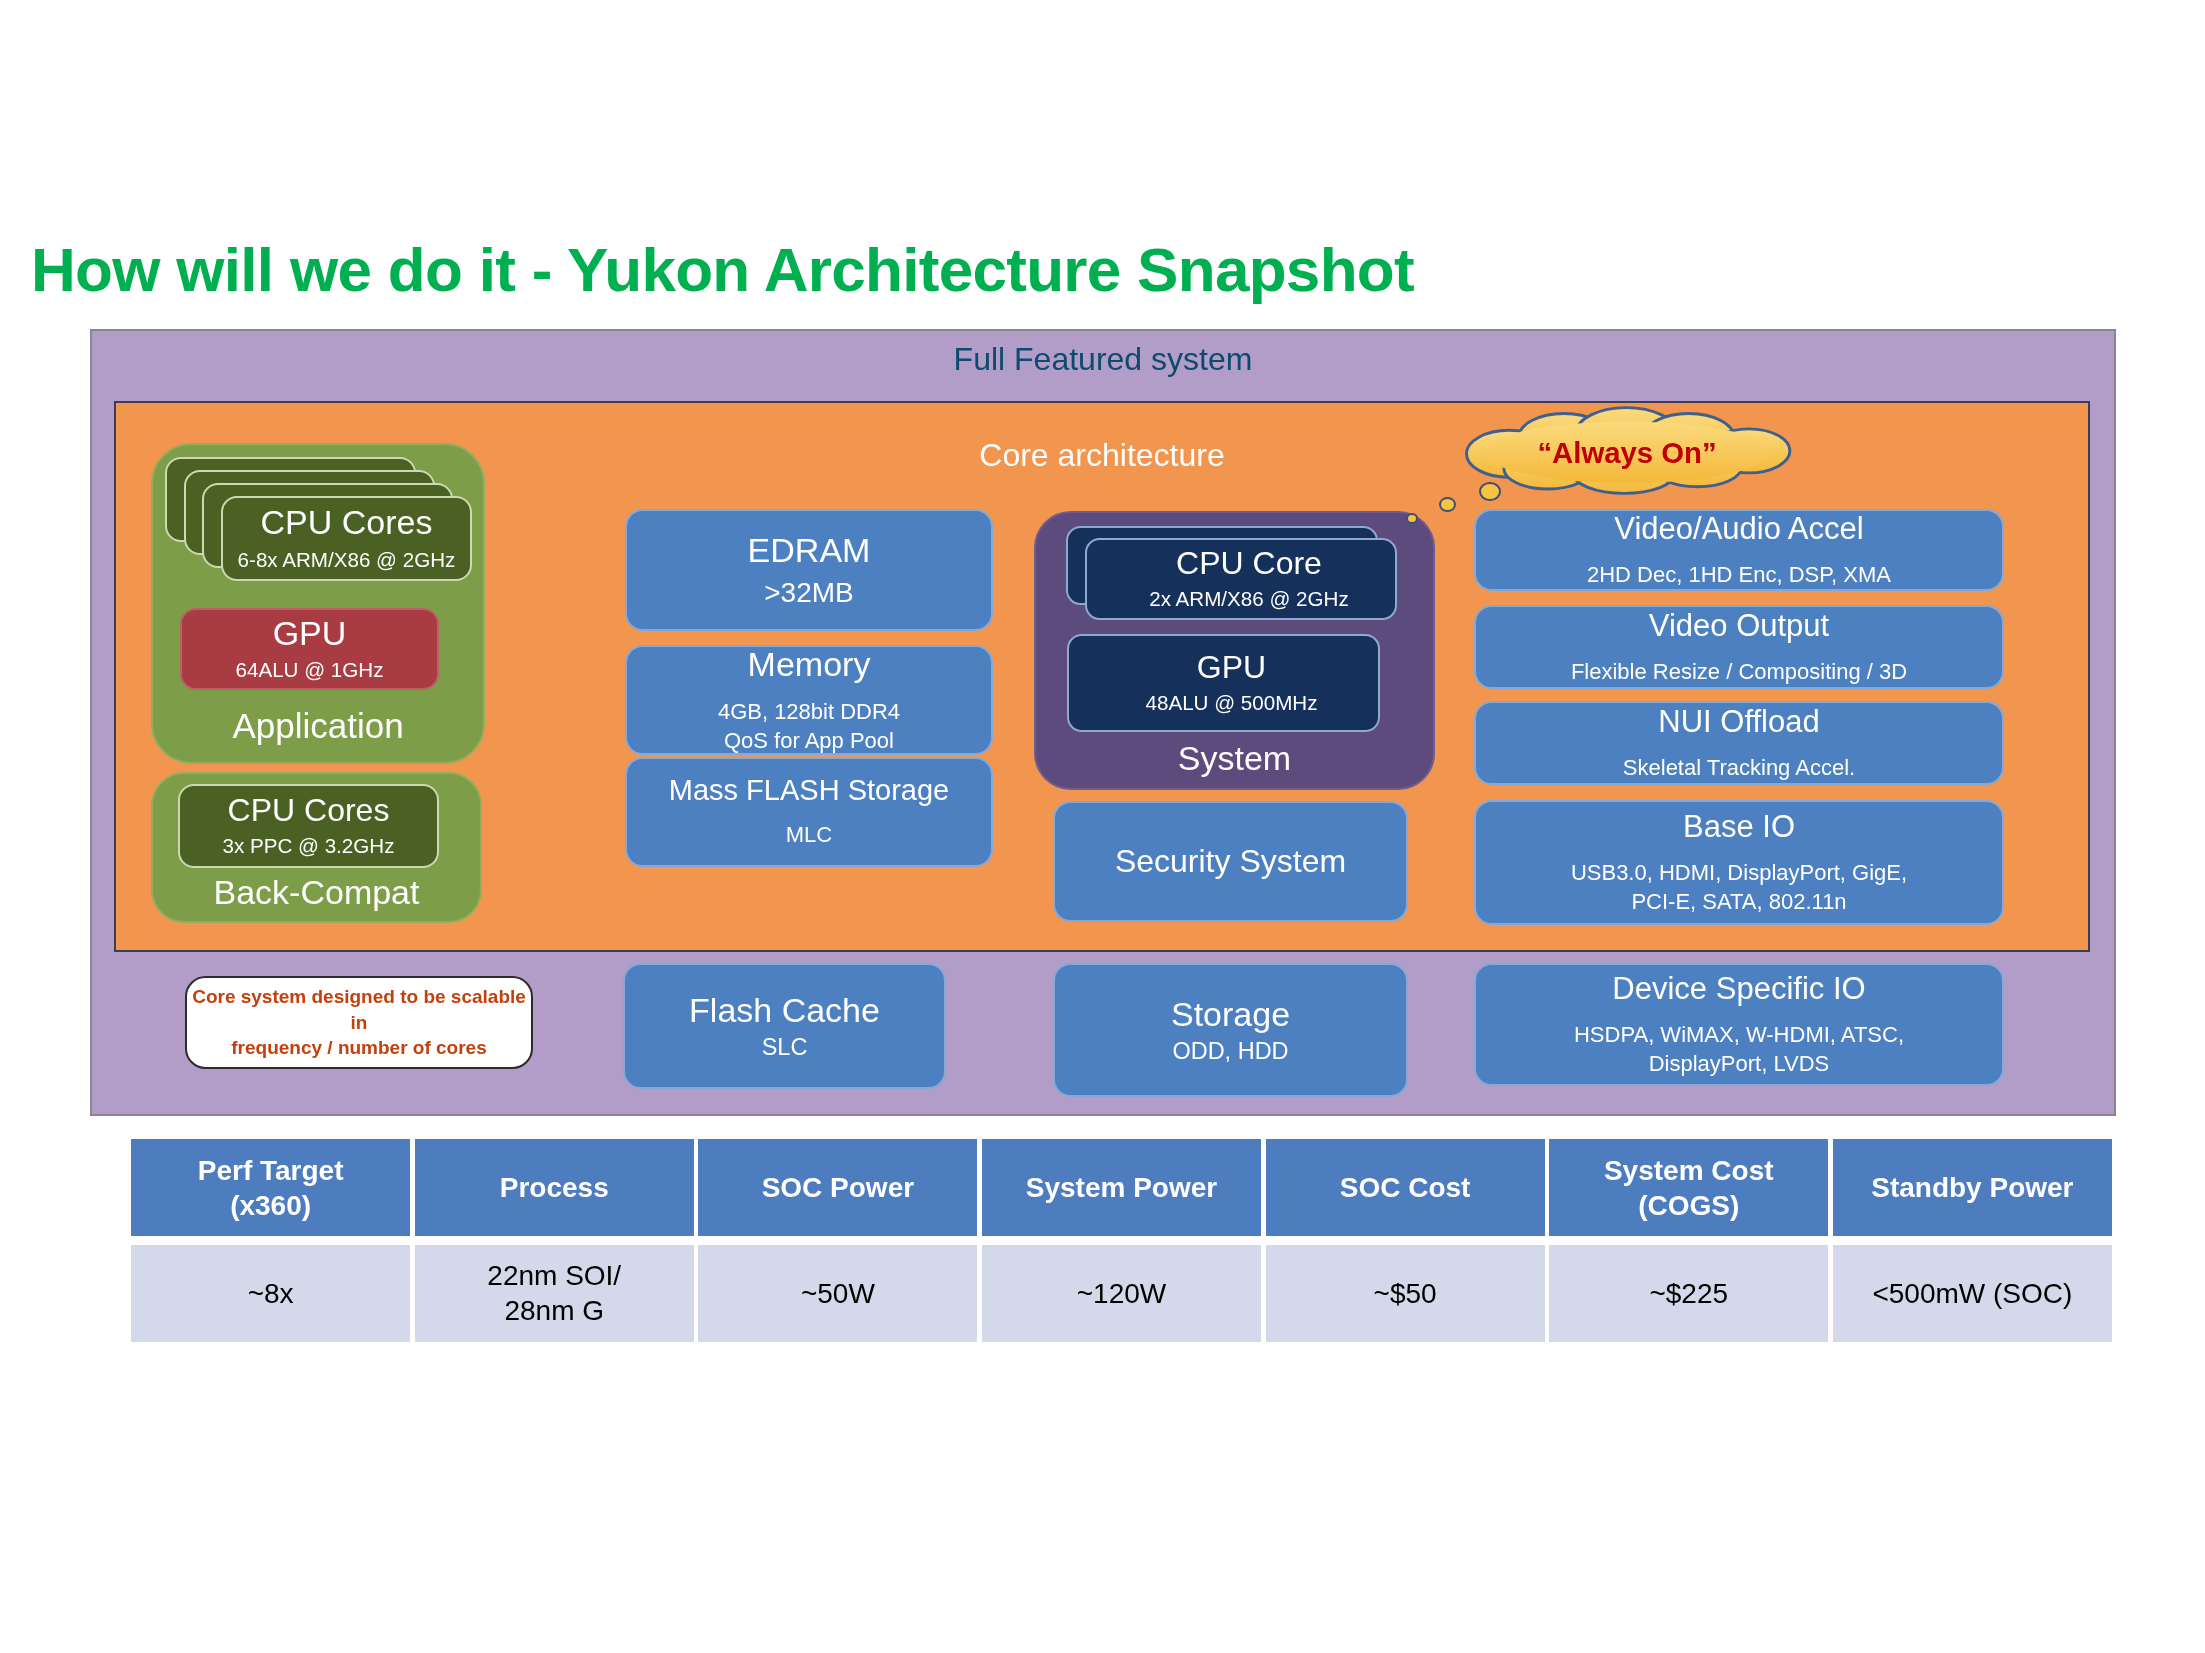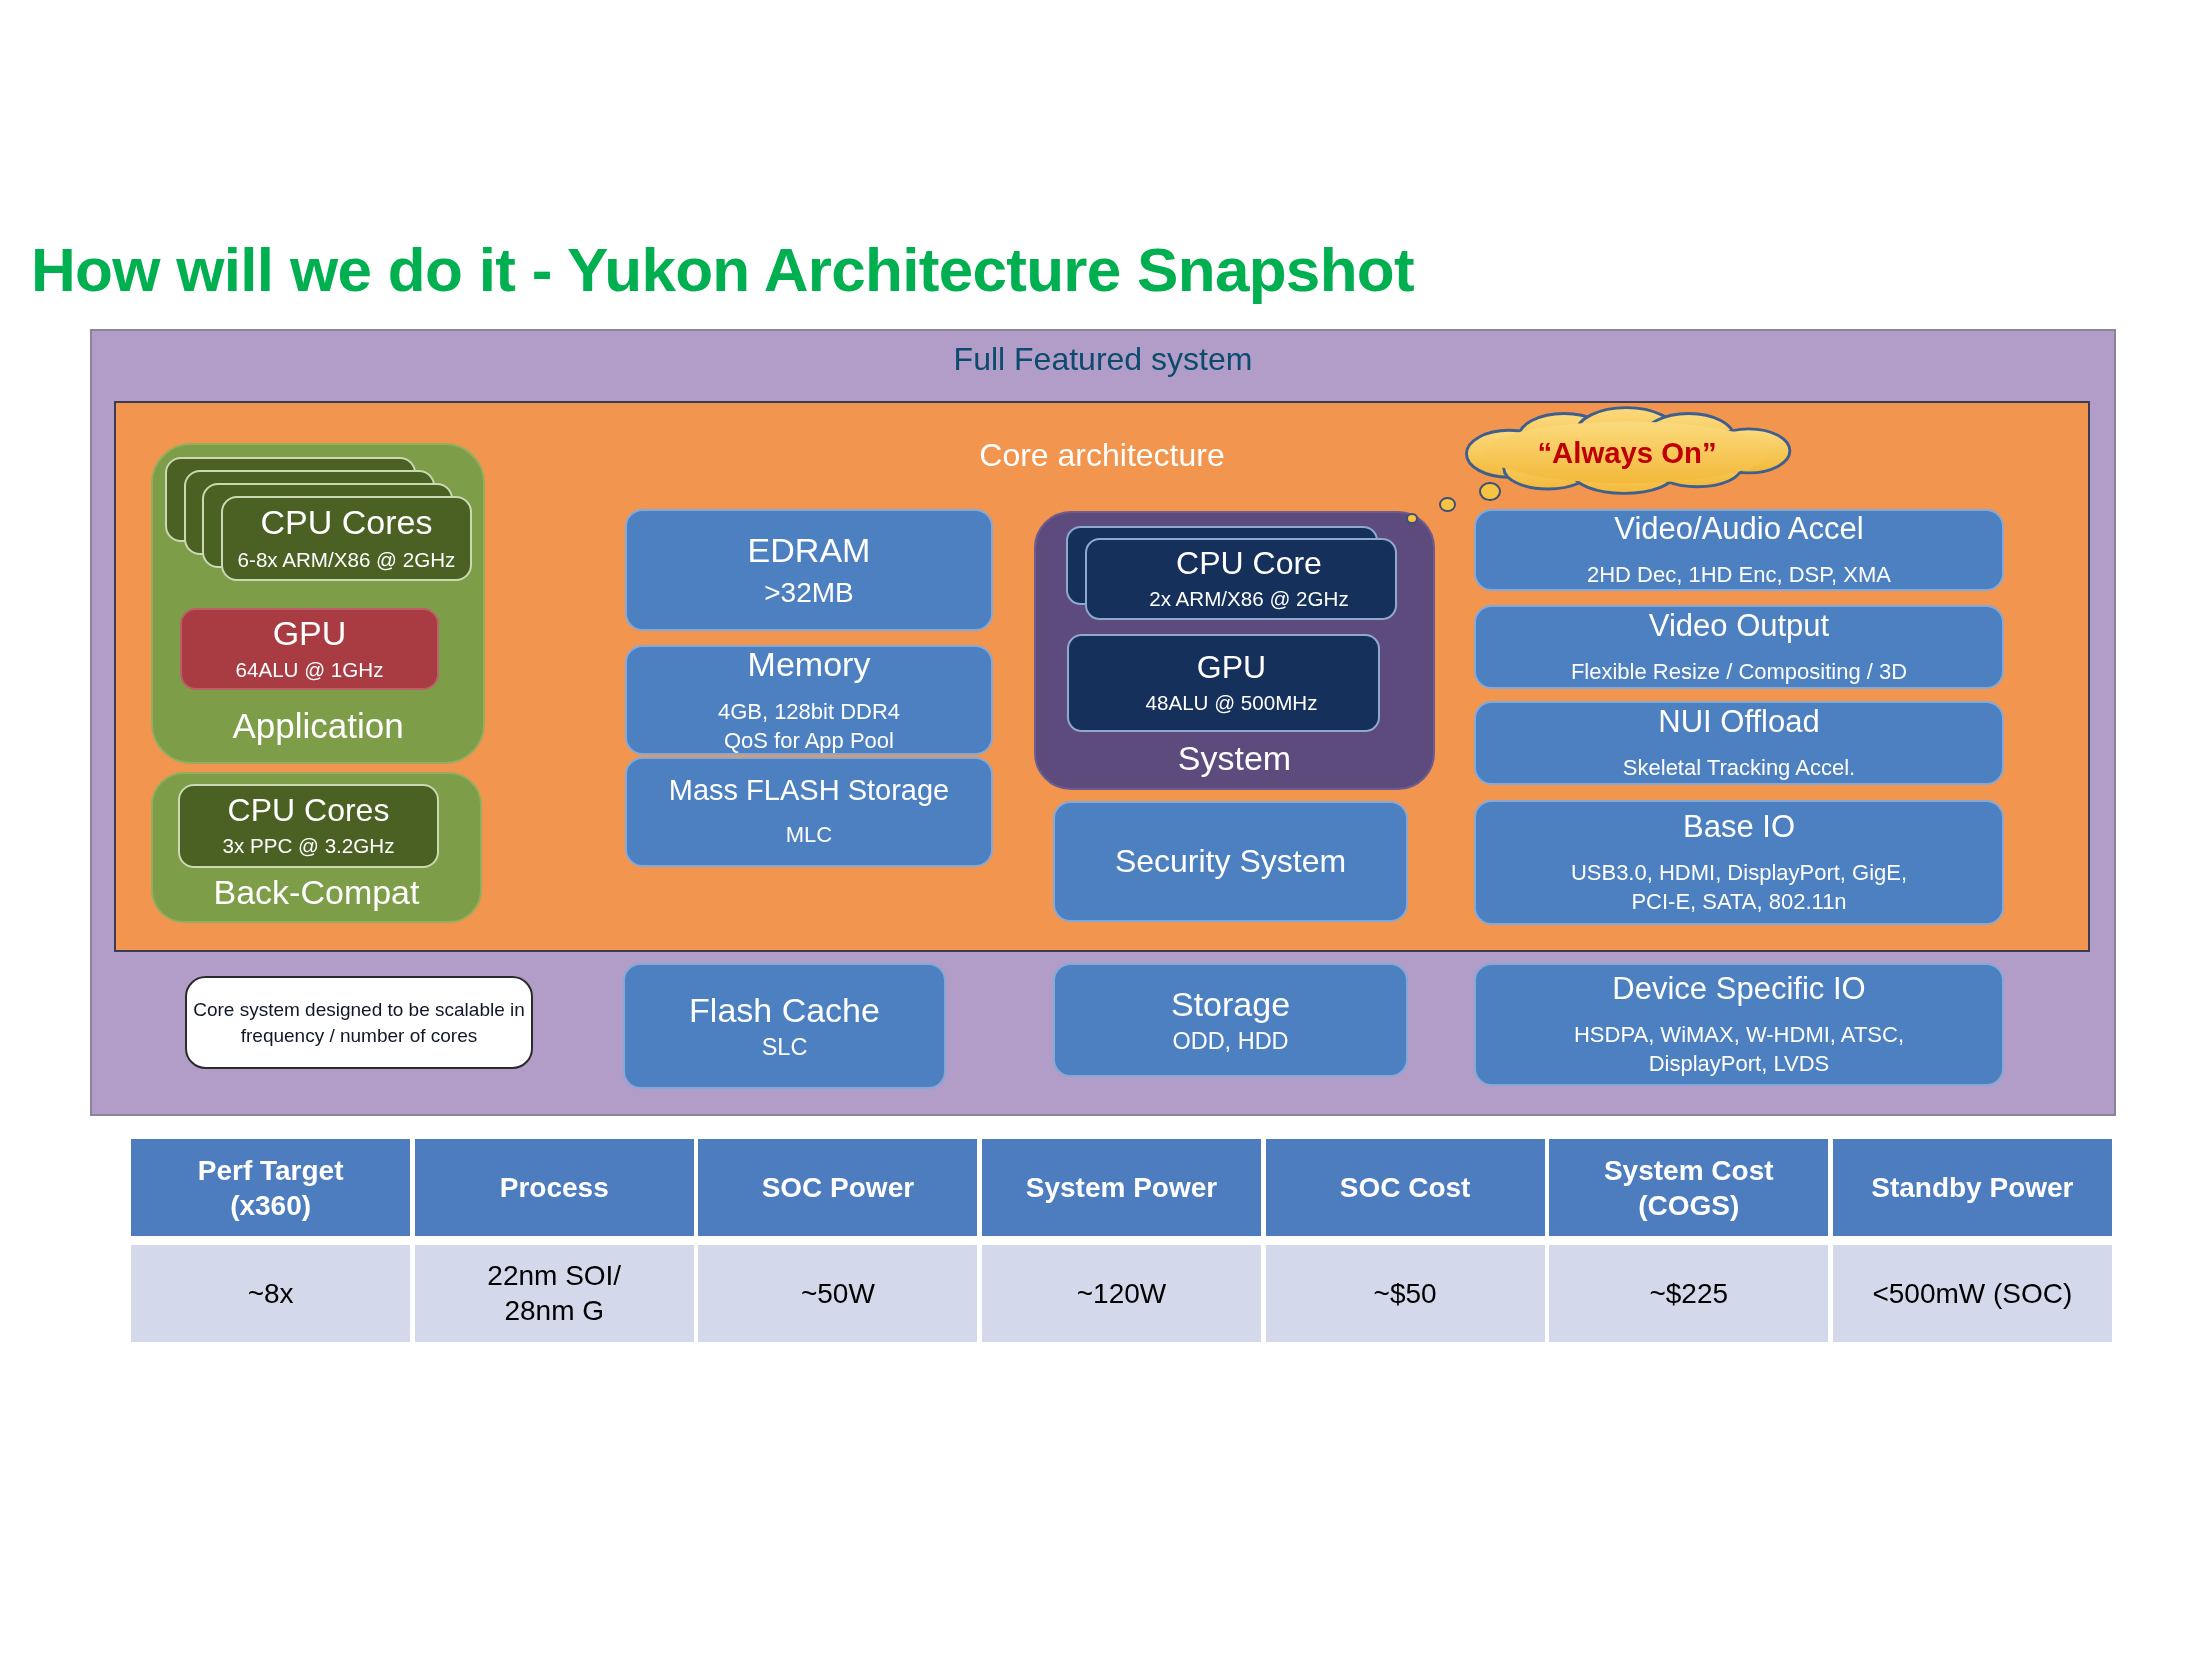--- a/index.html
+++ b/index.html
@@ -22,23 +22,23 @@
   .greenbox{background:#7e9d49;border:2.2px solid #94ae5e;border-radius:40px;}
   .dgreen{background:#4a6123;border:2.2px solid #ccd8b2;border-radius:16px;
           color:#fff;display:flex;flex-direction:column;align-items:center;justify-content:center;text-align:center;}
   .redbox{background:#a83c42;border:2.2px solid #ba6066;border-radius:16px;color:#fff;
           display:flex;flex-direction:column;align-items:center;justify-content:center;text-align:center;}
   .bluebox{background:#4d80c0;border:2.2px solid #84a9d8;border-radius:17.6px;color:#fff;
            display:flex;flex-direction:column;align-items:center;justify-content:center;text-align:center;}
   .navybox{background:#16305c;border:2.2px solid #8fa8cd;border-radius:14.7px;color:#fff;
            display:flex;flex-direction:column;align-items:center;justify-content:center;text-align:center;padding-left:16px;}
   .sysbox{background:#5e4b7d;border:2.2px solid #6f5c8e;border-radius:37px;}
-  .notebox{background:#ffffff;border:2.2px solid #2b2b2b;border-radius:20.6px;color:#0f172a;
+  .notebox{background:#ffffff;border:2.2px solid #2b2b2b;border-radius:20.6px;color:#c2410c;
            display:flex;align-items:center;justify-content:center;text-align:center;
-           font-size:19px;font-weight:400;white-space:pre-line;line-height:1.35;}
+           font-size:19px;font-weight:700;white-space:pre-line;line-height:1.35;}
 
   .t46{font-size:34px;} .t44{font-size:32px;} .t42{font-size:31px;} .t40{font-size:29px;}
   .sub{font-size:20.6px;margin-top:4.4px;white-space:pre-line;line-height:1.3;}
   .sub30{font-size:22px;margin-top:14px;white-space:pre-line;line-height:1.3;}
   .sub32{font-size:23.5px;margin-top:4.4px;}
   .sub36{font-size:28px;margin-top:7px;}
   .grp-label{position:absolute;left:0;width:100%;text-align:center;color:#fff;font-size:35px;}
 
   .cloud-wrap{position:absolute;left:1439px;top:401px;width:382px;height:99px;}
   .bub{position:absolute;background:#f6c342;border:2.9px solid #3f4f77;border-radius:50%;}
@@ -119,21 +119,21 @@
     <div class="sub">2x ARM/X86 @ 2GHz</div>
   </div>
   <div class="abs navybox" style="left:1067px;top:634px;width:313px;height:98px;">
     <div class="t44">GPU</div>
     <div class="sub">48ALU @ 500MHz</div>
   </div>
 
   <div class="abs bluebox" style="left:1053px;top:801px;width:355px;height:121px;">
     <div class="t44">Security System</div>
   </div>
-  <div class="abs bluebox" style="left:1053px;top:963px;width:355px;height:114px;">
+  <div class="abs bluebox" style="left:1053px;top:963px;width:355px;height:134px;">
     <div class="t46">Storage</div>
     <div class="sub32">ODD, HDD</div>
   </div>
 
   <div class="abs bluebox" style="left:1474px;top:509px;width:530px;height:82px;">
     <div class="t42">Video/Audio Accel</div>
     <div class="sub30">2HD Dec, 1HD Enc, DSP, XMA</div>
   </div>
   <div class="abs bluebox" style="left:1474px;top:605px;width:530px;height:84px;">
     <div class="t42">Video Output</div>

